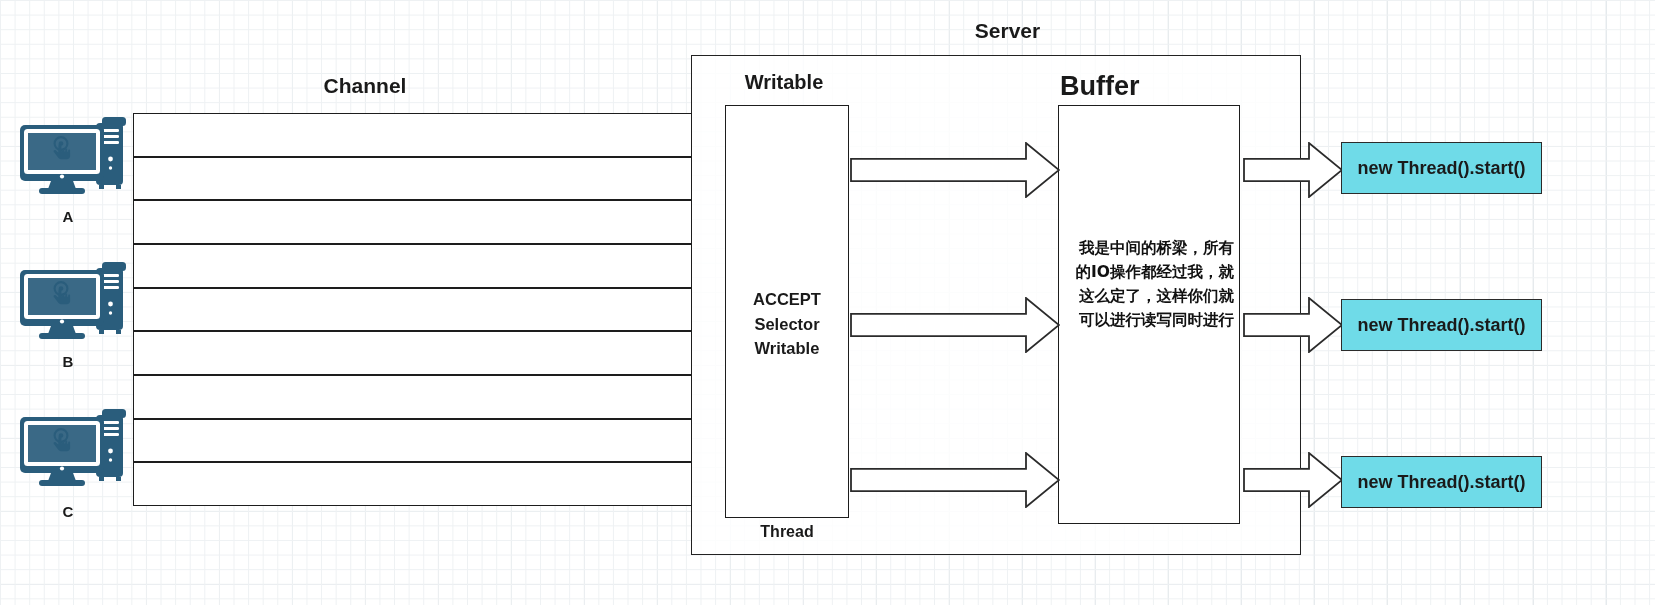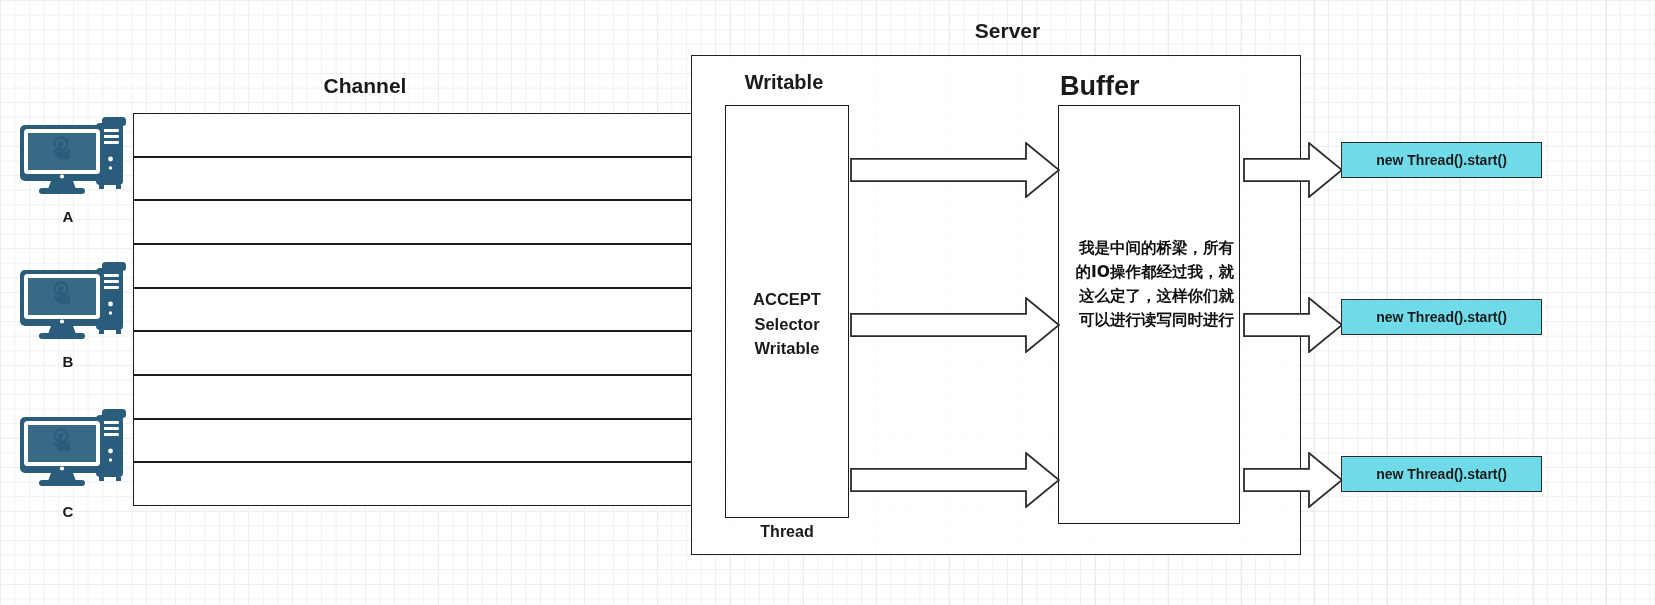--- a/index.html
+++ b/index.html
@@ -148,28 +148,28 @@
     line-height: 24px;
     color: #111;
     font-family: "DejaVu Sans", sans-serif;
   }
 
   
   .thread-box {
     position: absolute;
     left: 1341px;
     width: 201px;
-    height: 36px;
+    height: 52px;
     background: #6fdbe8;
     border: 1.4px solid #2b2b2b;
     box-sizing: border-box;
     display: flex;
     align-items: center;
     justify-content: center;
-    font-size: 14px;
+    font-size: 18px;
     font-weight: bold;
     color: #1a1a1a;
   }
 
   
   .barrow { position: absolute; }
   .barrow svg { display: block; }
 </style>
 </head>
 <body>

